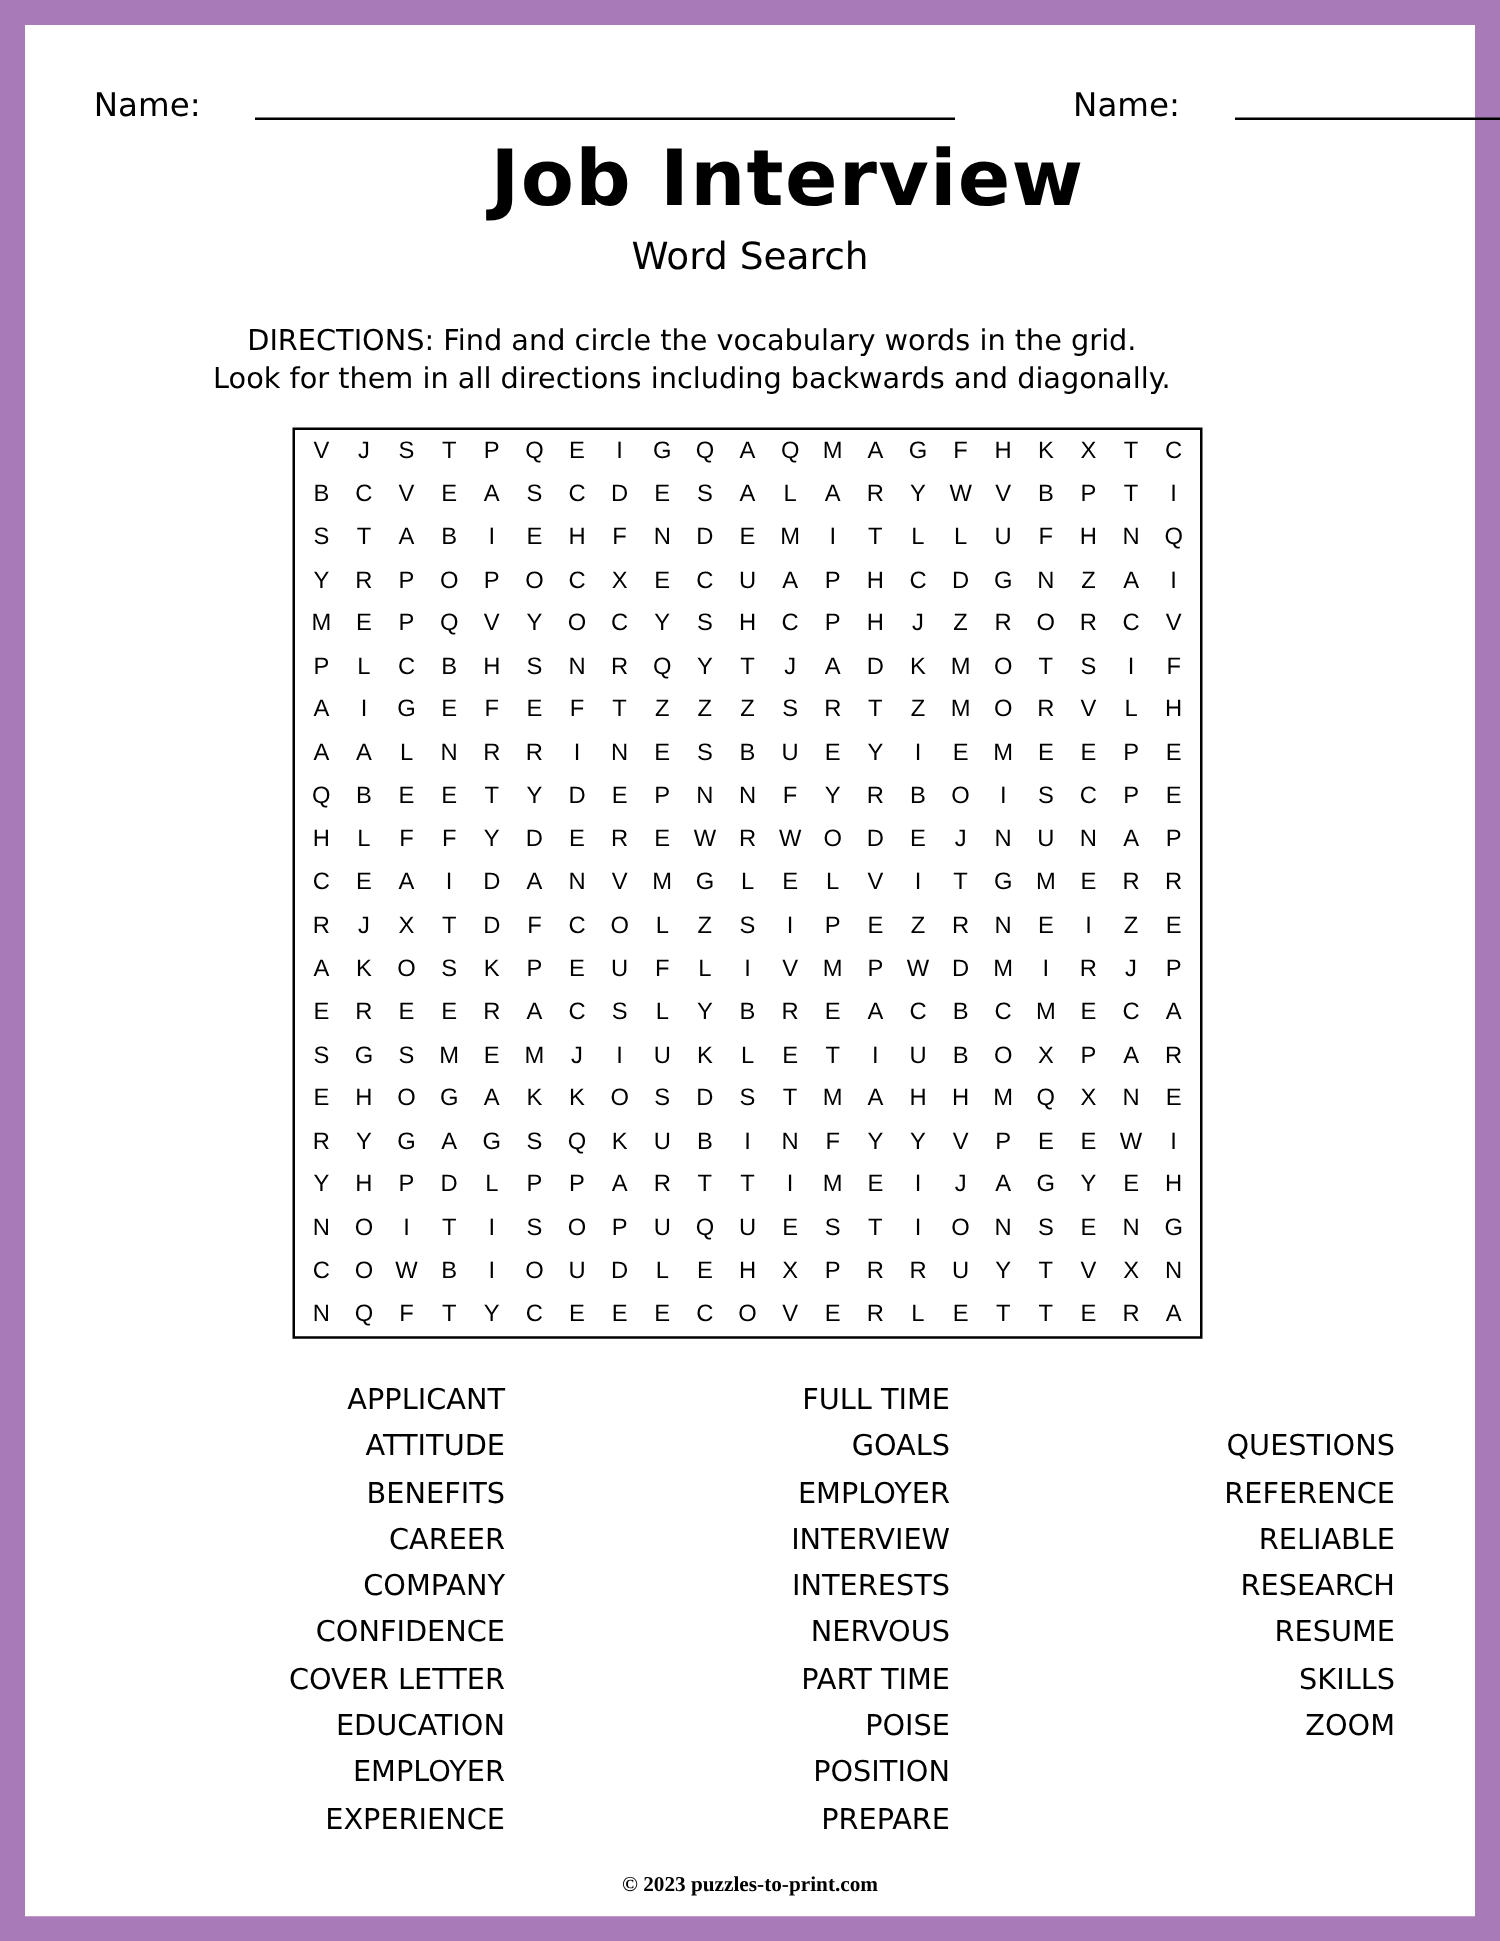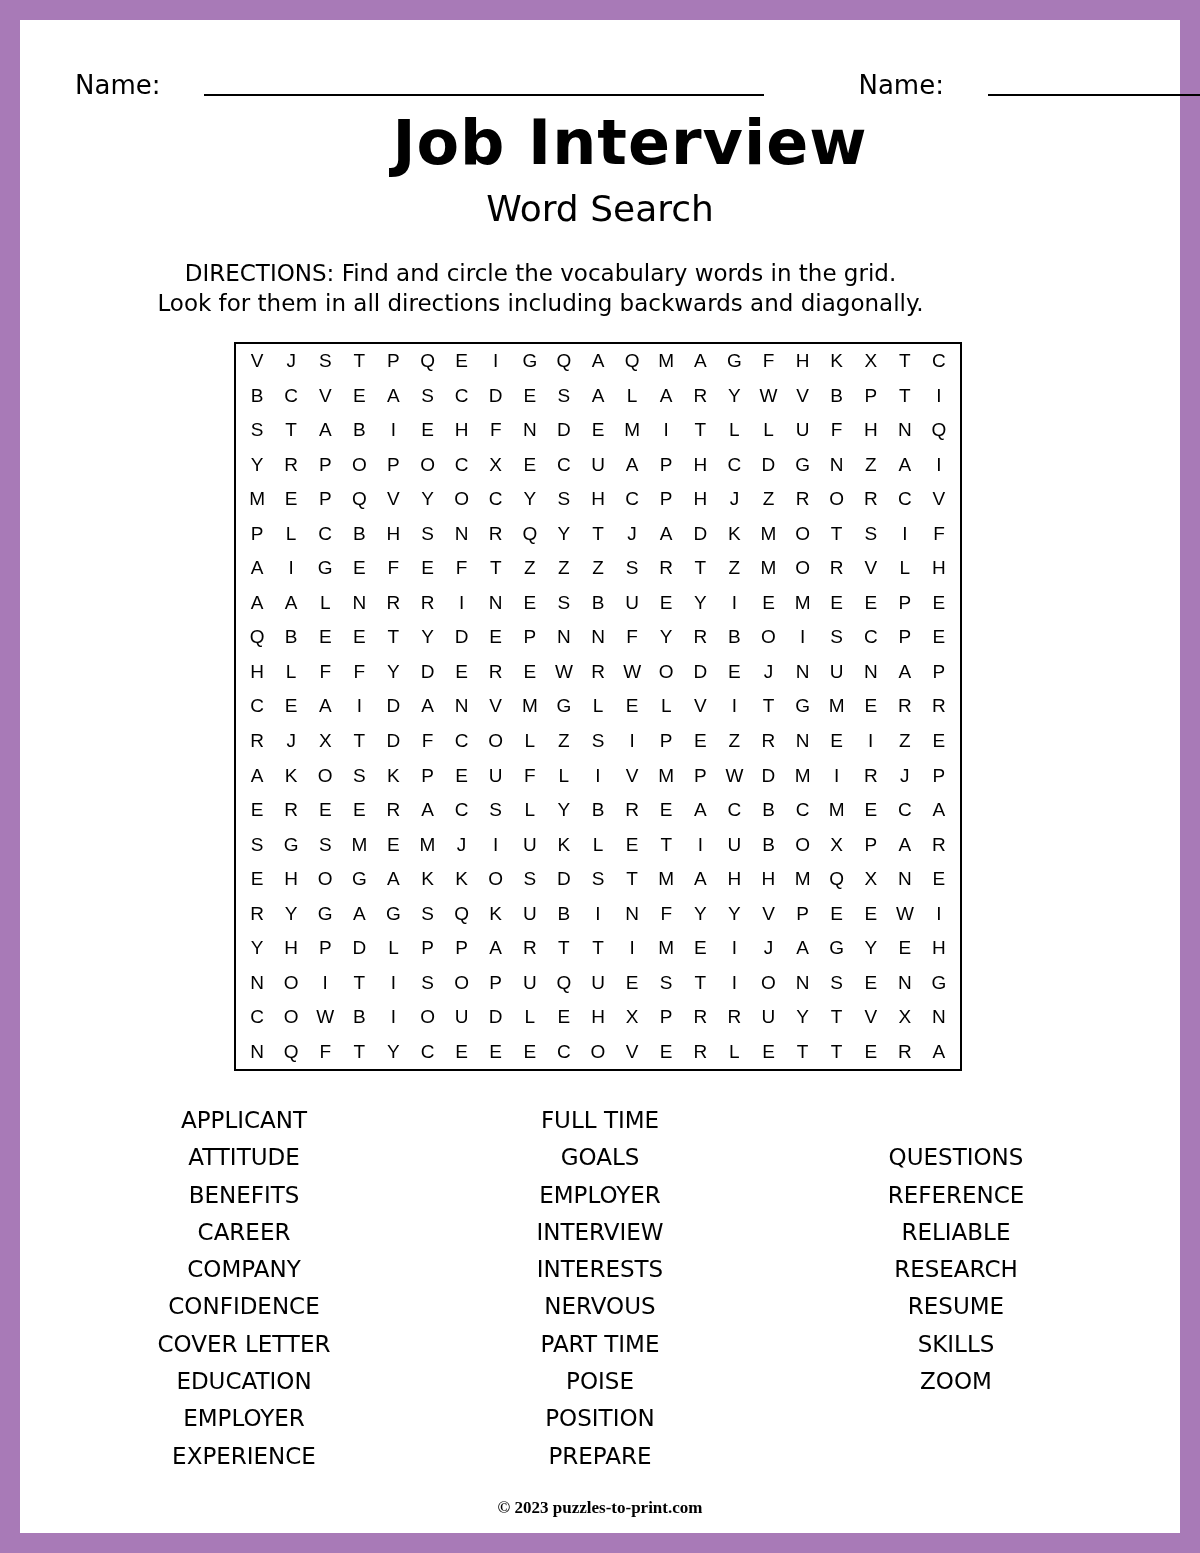--- a/index.html
+++ b/index.html
@@ -27,45 +27,45 @@
       display: inline-block; border-bottom: 2px solid #000; height: 20px; margin-left: 8px;
     }
     .title {
       position: absolute; top: 86px; left: 0; width: 1160px; text-align: center;
       font-size: 62px; font-weight: bold; font-family: "DejaVu Sans", sans-serif;
       letter-spacing: 1px;
       padding-left: 30px;
     }
     .subtitle {
       position: absolute; top: 168px; left: 0; width: 1160px; text-align: center;
-      font-size: 36px; font-family: "DejaVu Sans", sans-serif; font-weight: normal;
+      font-size: 30px; font-family: "DejaVu Sans", sans-serif; font-weight: normal;
     }
     .directions {
-      position: absolute; top: 238px; left: 0; width: 1041px; text-align: center;
+      position: absolute; top: 238px; left: 13px; width: 1041px; text-align: center;
       font-size: 23px; line-height: 30px;
     }
     .grid {
       position: absolute; left: 214px; top: 322px;
       width: 728px; height: 729px;
       border: 2px solid #000;
       box-sizing: border-box;
       display: grid;
       grid-template-columns: repeat(21, 1fr);
       grid-template-rows: repeat(21, 1fr);
       padding: 0 4px;
     }
     .cell {
       display: flex; align-items: center; justify-content: center;
       font-family: "Liberation Sans", sans-serif; font-size: 19px;
     }
     .words {
       position: absolute; top: 1082px; left: 0; width: 1160px;
     }
     .col {
-      position: absolute; top: 0; width: 320px; text-align: center;
+      position: absolute; top: 0; width: 320px; text-align: right;
     }
     .word {
       font-size: 23px; height: 37.3px; line-height: 37.3px;
       font-family: "DejaVu Sans", sans-serif;
     }
     .footer {
       position: absolute; top: 1478px; left: 0; width: 1160px; text-align: center;
       font-family: "Liberation Serif", serif; font-size: 17px; font-weight: bold;
     }
   </style>

